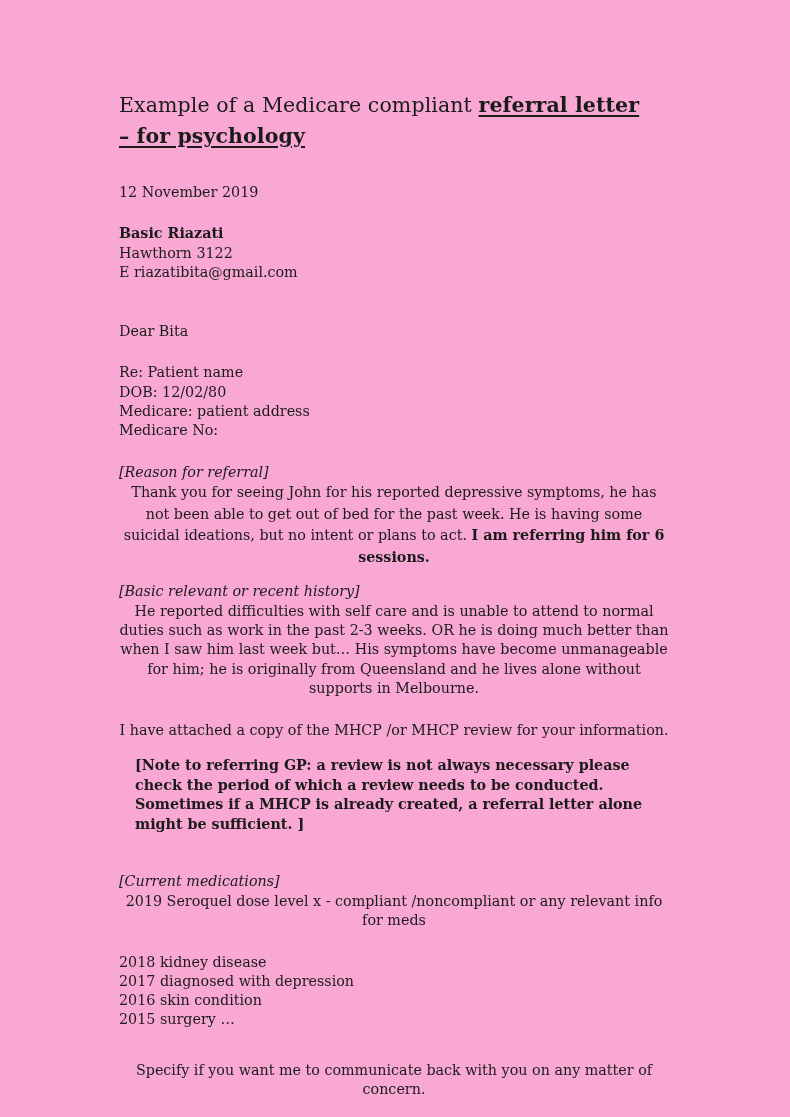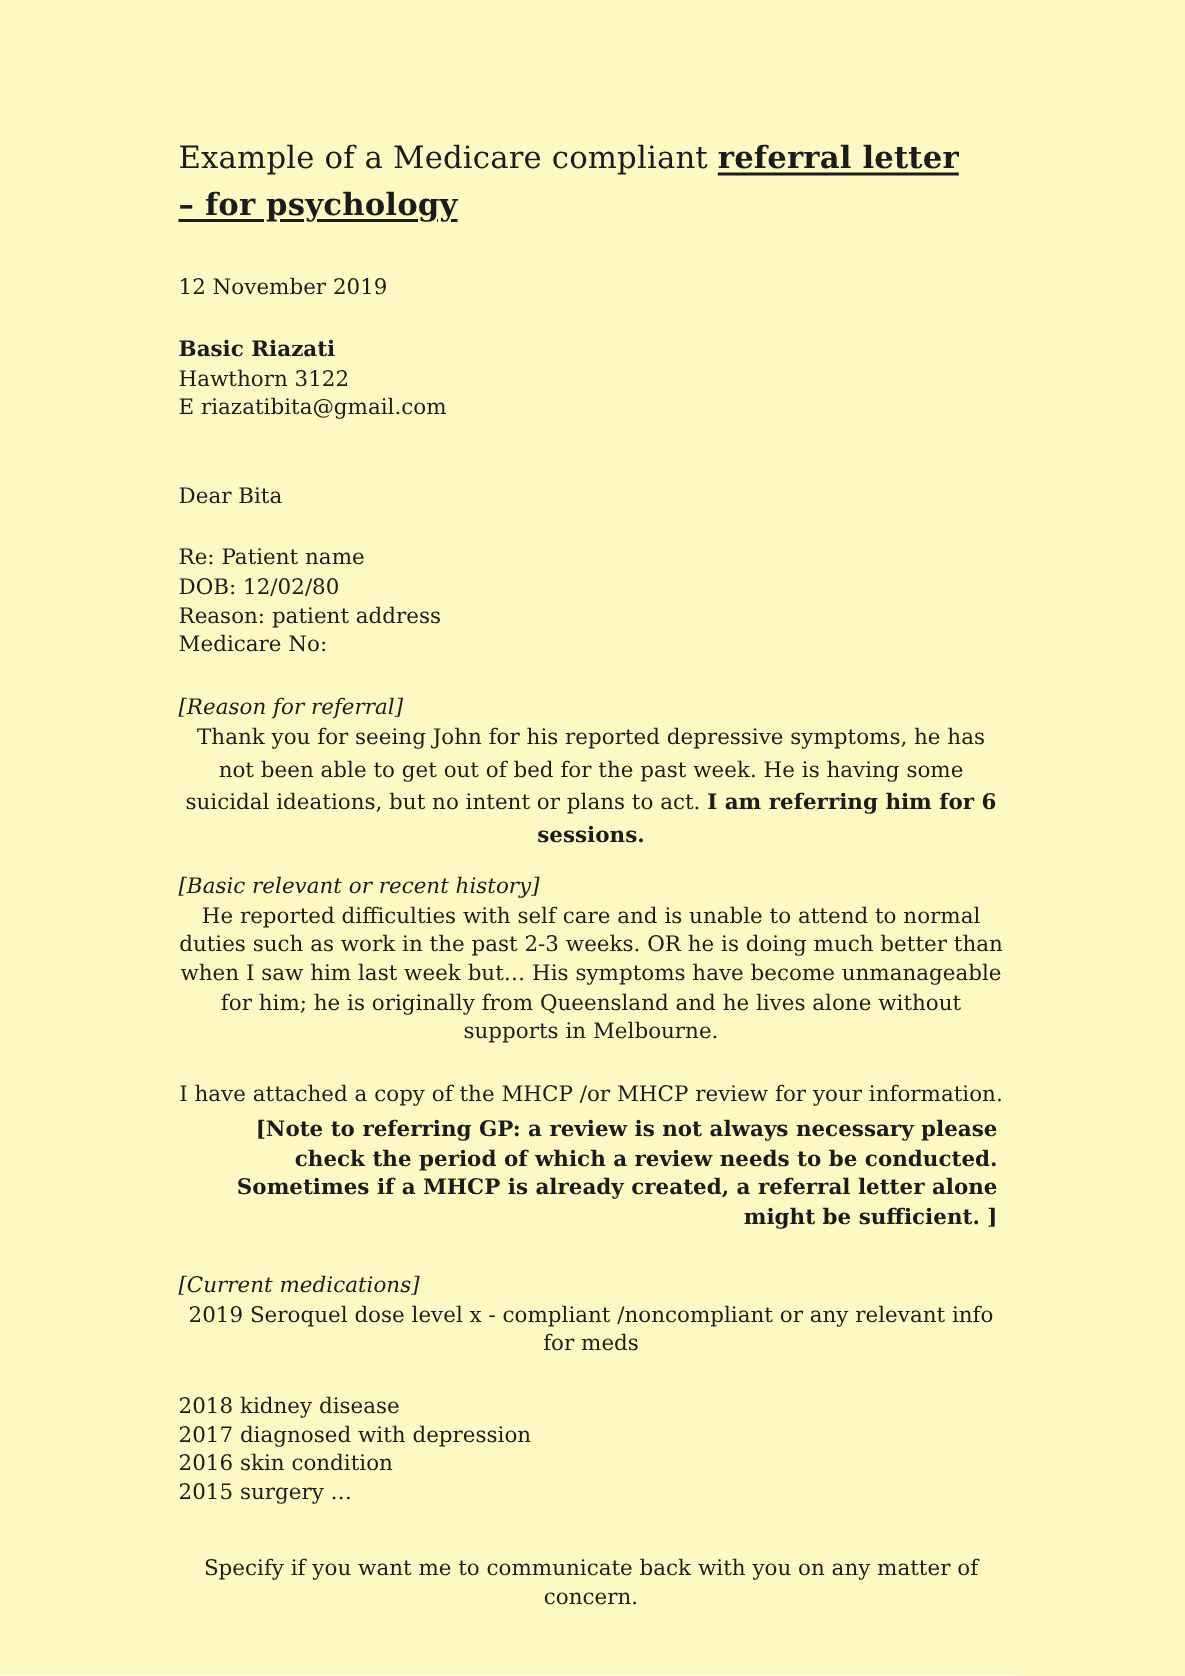--- a/index.html
+++ b/index.html
@@ -4,21 +4,21 @@
 <style>
   html, body {
     margin: 0;
     padding: 0;
     background: #ffffff;
   }
   .page {
     position: relative;
     width: 790px;
     height: 1117px;
-    background: #fef9c3;
+    background: #f9a8d4;
     overflow: hidden;
     font-family: "DejaVu Serif", "Liberation Serif", serif;
     color: #1b1b1b;
   }
   .content {
     position: absolute;
     left: 119px;
     top: 90px;
     width: 550px;
   }
@@ -64,22 +64,21 @@
   .sec-head {
     font-style: italic;
     font-size: 14.3px;
     line-height: 19.3px;
     margin: 0;
   }
   .note-bold {
     font-weight: bold;
     font-size: 14.3px;
     line-height: 19.6px;
-    margin: 4px;
-    text-align: right;
+    margin: 16px;
   }
 </style>
 </head>
 <body>
 
 <div class="page">
   <div class="content">
 
     <h1 class="doc-title"><span>Example of a Medicare compliant </span><span class="u-bold">referral letter</span><br><span class="u-bold">– for psychology</span></h1>
 
@@ -98,21 +97,21 @@
     <div class="spacer-lg"></div>
     <div class="spacer-xs"></div>
 
     <div class="line">Dear Bita</div>
 
     <div class="spacer-md"></div>
 
     <div class="block">
       <div class="line">Re: Patient name</div>
       <div class="line">DOB: 12/02/80</div>
-      <div class="line">Reason: patient address</div>
+      <div class="line">Medicare: patient address</div>
       <div class="line">Medicare No:</div>
     </div>
 
     <div class="spacer-md"></div>
 
     <div class="sec-head">[Reason for referral]</div>
     <p class="para loose"><span>Thank you for seeing John for his reported depressive symptoms, he has not been able to get out of bed for the past week. He is having some suicidal ideations, but no intent or plans to act. </span><span class="b">I am referring him for 6 sessions.</span></p>
 
     <div class="spacer-sm"></div>
 

